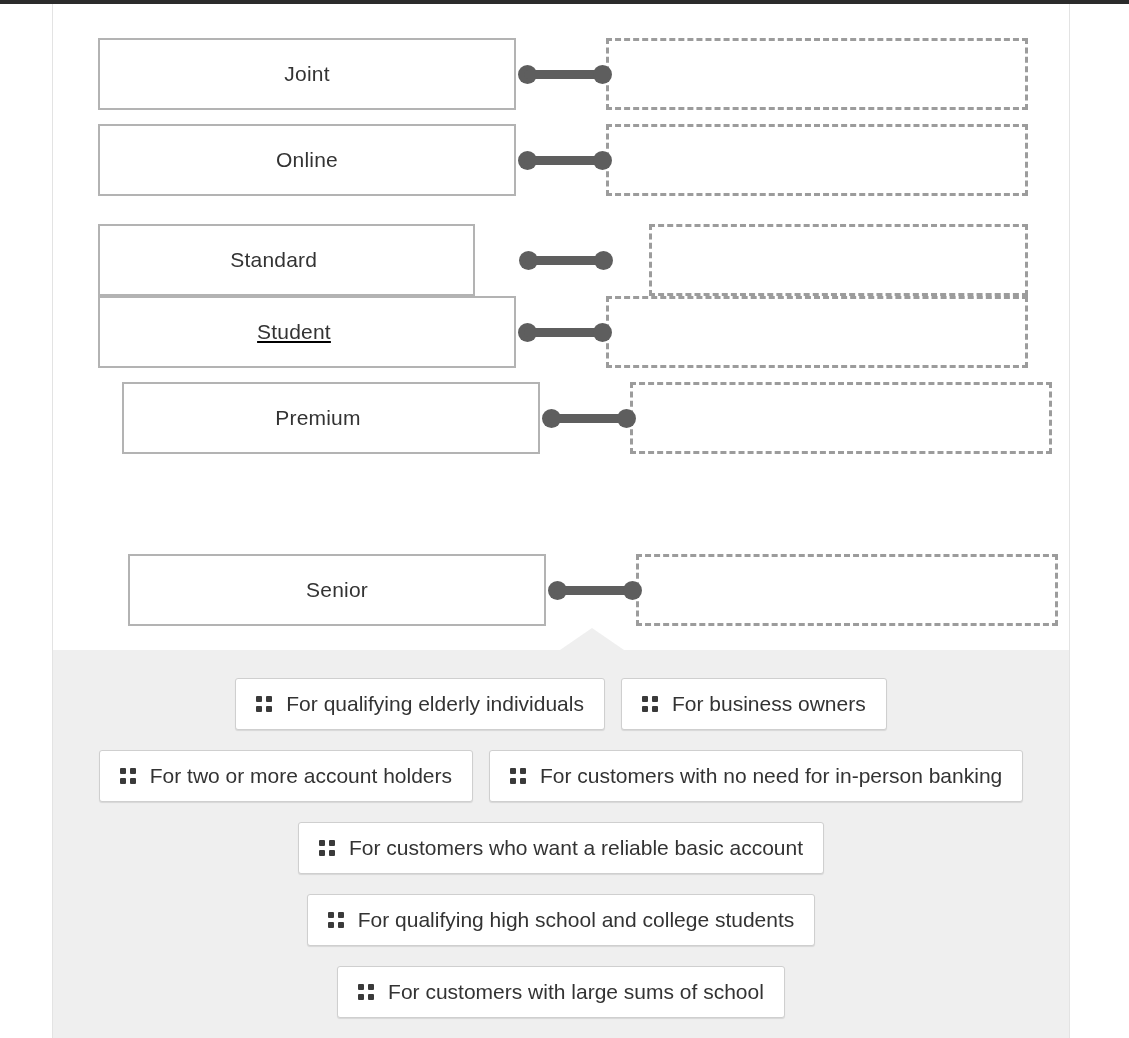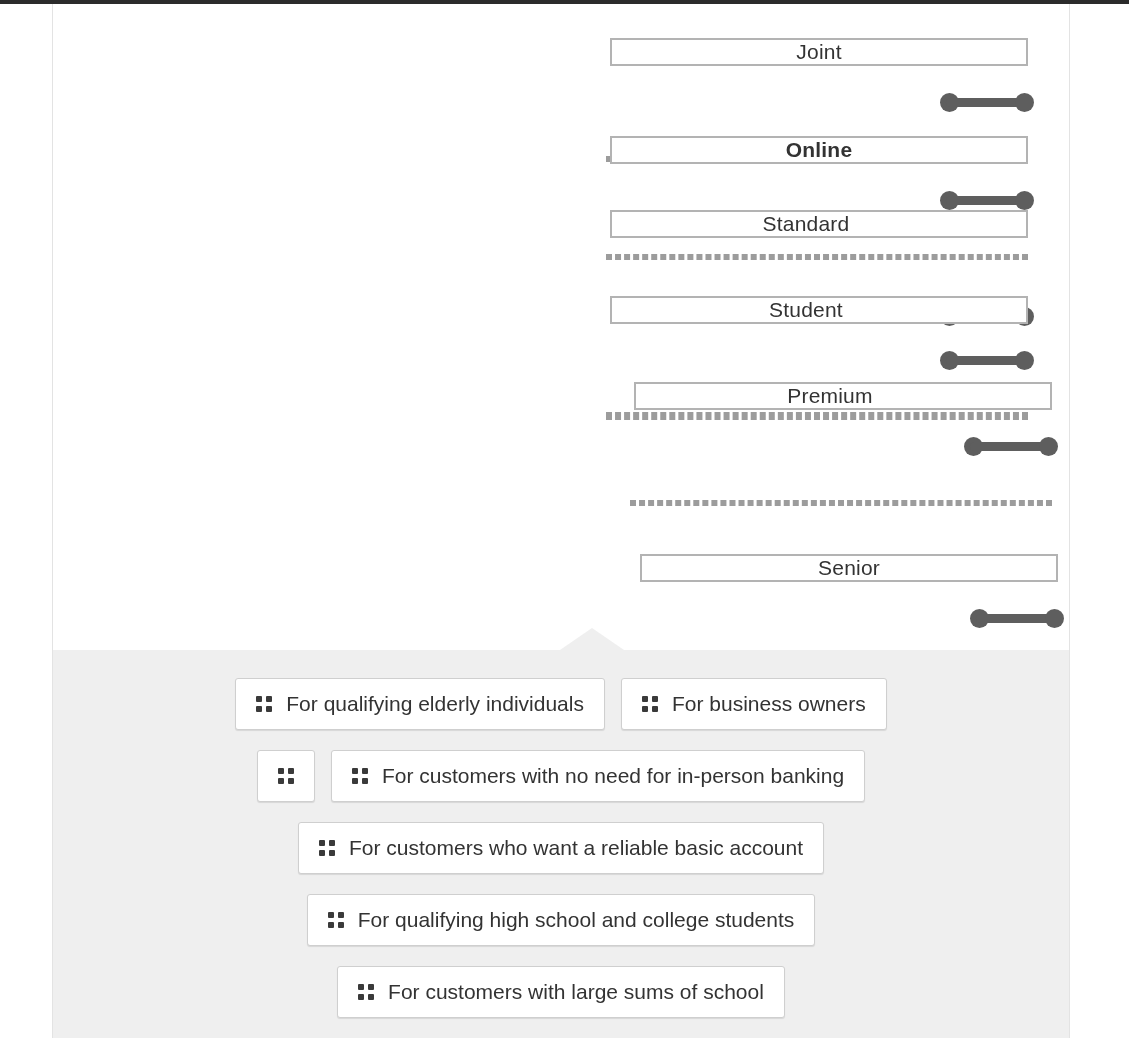--- a/index.html
+++ b/index.html
@@ -53,22 +53,21 @@
     background: #ffffff;
     box-sizing: border-box;
   }
 
   .match-row {
     position: absolute;
     left: 45px;
     width: 930px;
     height: 72px;
     display: flex;
-    align-items: flex-end;
-    flex-direction: column;
+    align-items: flex-start;
   }
 
   .prompt-box {
     width: 418px;
     height: 100%;
     box-sizing: border-box;
     border: 2px solid #b3b3b3;
     background: #ffffff;
     display: flex;
     align-items: center;
@@ -193,41 +192,41 @@
       <div class="match-row" style="top:34px;">
         <div class="prompt-box">Joint</div>
         <div class="connector">
           <span class="knob start"></span>
           <span class="bar"></span>
           <span class="knob end"></span>
         </div>
         <div class="drop-zone"></div>
       </div>
 
-      <div class="match-row" style="top:132px;font-weight:bold;">
+      <div class="match-row" style="top:120px;">
         <div class="prompt-box">Online</div>
         <div class="connector">
           <span class="knob start"></span>
           <span class="bar"></span>
           <span class="knob end"></span>
         </div>
         <div class="drop-zone"></div>
       </div>
 
-      <div class="match-row" style="top:206px;gap:42px;">
+      <div class="match-row" style="top:220px;gap:42px;">
         <div class="prompt-box nudge-left">Standard</div>
         <div class="connector">
           <span class="knob start"></span>
           <span class="bar"></span>
           <span class="knob end"></span>
         </div>
         <div class="drop-zone"></div>
       </div>
 
-      <div class="match-row" style="top:292px;">
+      <div class="match-row" style="top:292px;text-decoration:underline;">
         <div class="prompt-box nudge-left">Student</div>
         <div class="connector">
           <span class="knob start"></span>
           <span class="bar"></span>
           <span class="knob end"></span>
         </div>
         <div class="drop-zone"></div>
       </div>
 
       <div class="match-row" style="top:378px;margin-left:24px;">
@@ -278,20 +277,21 @@
       </div>
 
       <div class="bank-row">
         <div class="chip">
           <span class="drag-handle">
               <i></i>
               <i></i>
               <i></i>
               <i></i>
             </span>
+          <span>For two or more account holders</span>
         </div>
         <div class="chip">
           <span class="drag-handle">
               <i></i>
               <i></i>
               <i></i>
               <i></i>
             </span>
           <span>For customers with no need for in-person banking</span>
         </div>

